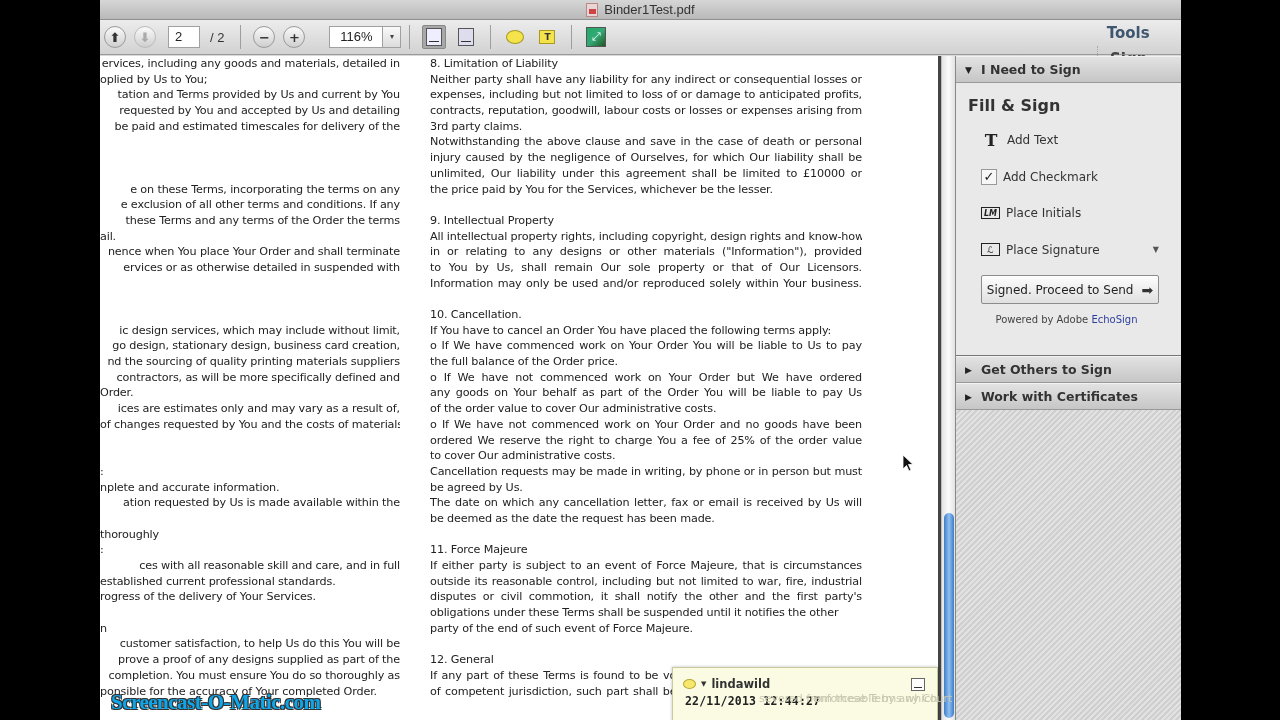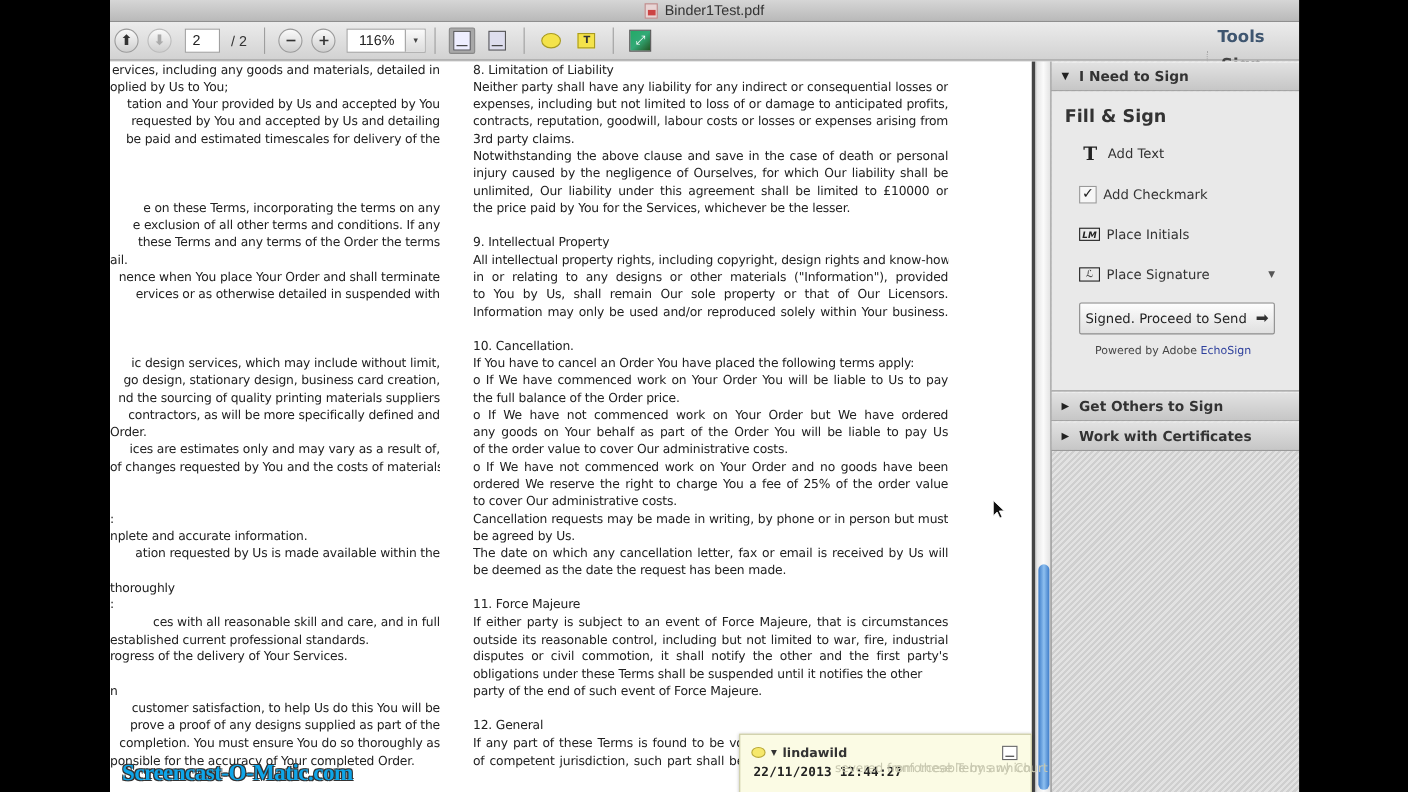--- a/index.html
+++ b/index.html
@@ -20,21 +20,21 @@
   .toolbar { position: absolute; left: 0; top: 20px; width: 100%; height: 35px;
     background: linear-gradient(#ececec, #d2d2d2); border-bottom: 1px solid #9a9a9a;
     display: flex; align-items: center; }
   .tbtn { width: 22px; height: 22px; border-radius: 50%; border: 1px solid #9a9a9a;
     background: linear-gradient(#fafafa, #cfcfcf); display: flex; align-items: center; justify-content: center;
     color: #333; font-size: 13px; font-weight: bold; margin: 0 4px; }
   .tbtn.disabled { color: #aaa; border-color: #bbb; }
   .page-input { width: 32px; height: 22px; background: #fff; border: 1px solid #a0a0a0; font-size: 13px; padding-left: 6px; line-height: 20px; margin-left: 8px; font-family: "Liberation Sans", sans-serif; color: #222;}
   .page-total { font-size: 13px; color: #333; margin: 0 8px 0 10px; font-family: "Liberation Sans", sans-serif; }
   .sep { width: 1px; height: 24px; background: #9e9e9e; margin: 0 8px; }
-  .zoom-box { display: flex; height: 22px; border: 1px solid #a0a0a0; background: #fff; margin-left: 6px; }
+  .zoom-box { display: flex; height: 22px; border: 1px solid #a0a0a0; background: #fff; margin-left: 20px; }
   .zoom-box .val { width: 52px; font-size: 13px; text-align: center; line-height: 20px; color: #222; font-family: "Liberation Sans", sans-serif; }
   .zoom-box .dd { width: 18px; border-left: 1px solid #a0a0a0; background: linear-gradient(#fafafa, #dcdcdc); font-size: 8px; text-align: center; line-height: 20px; color: #444; }
   .sq-btn { width: 24px; height: 24px; display: flex; align-items: center; justify-content: center; margin: 0 4px; font-size: 14px; color: #345; }
   .sq-btn.active { background: #a8a8a8; border: 1px solid #888; border-radius: 2px; }
   .fit-icon { width: 16px; height: 18px; border: 1px solid #555; background: #eef; position: relative; }
   .fit-icon::after { content: ""; position: absolute; left: 2px; right: 2px; bottom: 3px; height: 1px; background: #333; }
   .comment-icon { width: 18px; height: 14px; border-radius: 50%; background: #f4e34a; border: 1px solid #a89a20; }
   .highlight-icon { width: 16px; height: 14px; background: #f4e34a; border: 1px solid #a89a20; font-size: 9px; line-height: 12px; text-align: center; color: #333; font-weight: bold; }
   .expand-icon { width: 20px; height: 20px; background: linear-gradient(135deg, #2a6 0%, #3a7 50%, #252 100%); border: 1px solid #555; color: #fff; font-size: 11px; line-height: 18px; text-align: center; }
 
@@ -150,21 +150,21 @@
       <div class="tab">Tools</div>
       <div class="tab active">Sign</div>
       <div class="tab">Comment</div>
     </div>
   </div>
 
   <div class="docarea">
     <div class="leftcol" id="leftcol">
         <div class="line">ervices, including any goods and materials, detailed in</div>
         <div class="line last">oplied by Us to You;</div>
-        <div class="line">tation and Your provided by Us and accepted by You</div>
+        <div class="line">tation and Terms provided by Us and current by You</div>
         <div class="line">requested by You and accepted by Us and detailing</div>
         <div class="line">be paid and estimated timescales for delivery of the</div>
         <div class="gap"></div>
         <div class="gap"></div>
         <div class="gap"></div>
         <div class="line">e on these Terms, incorporating the terms on any</div>
         <div class="line">e exclusion of all other terms and conditions. If any</div>
         <div class="line">these Terms and any terms of the Order the terms</div>
         <div class="line last">ail.</div>
         <div class="line">nence when You place Your Order and shall terminate</div>

